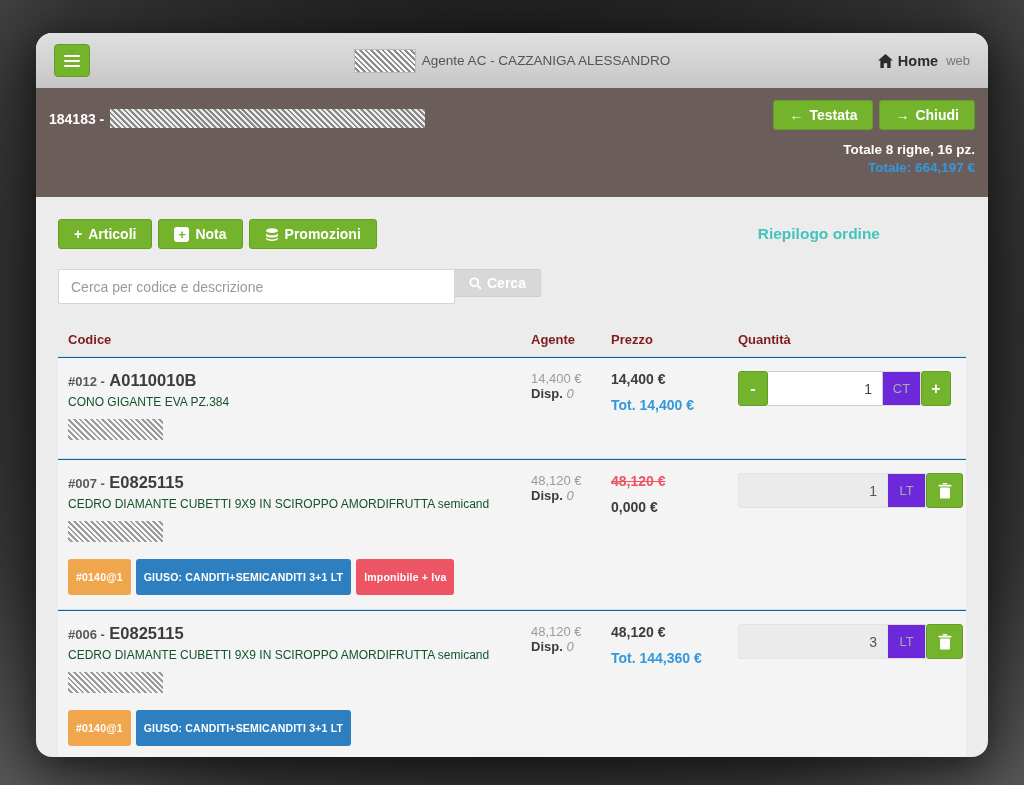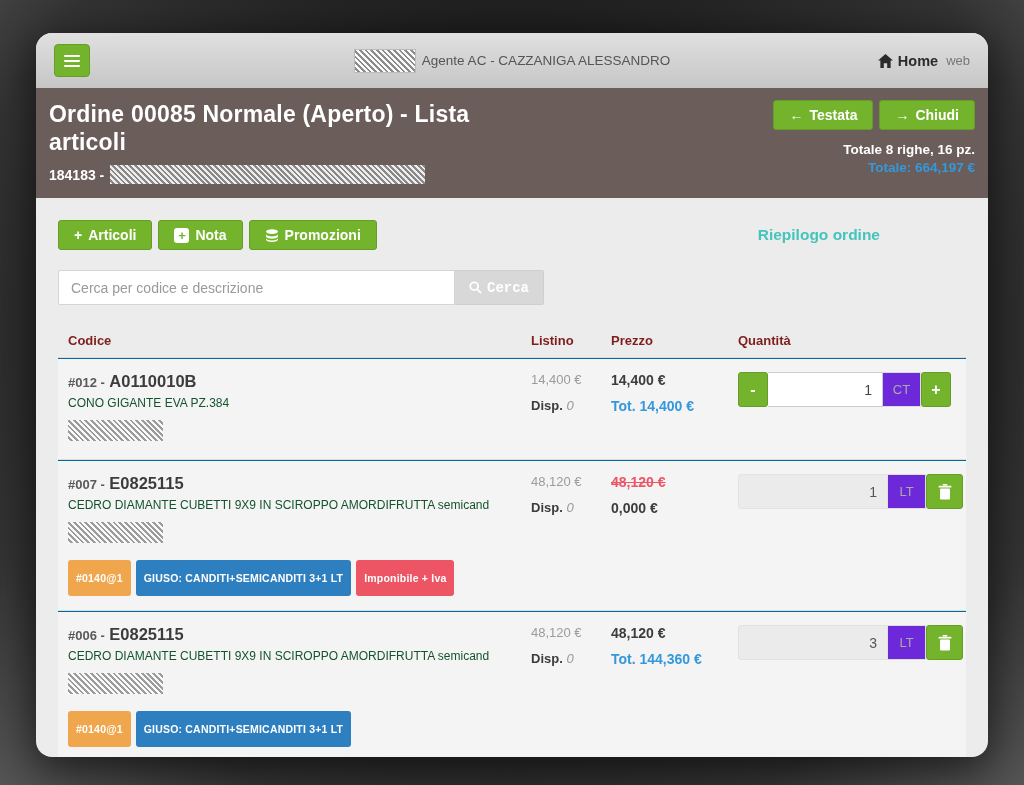--- a/index.html
+++ b/index.html
@@ -66,24 +66,24 @@
     font-weight:bold; font-size:13px; line-height:1;
   }
   .search-row { margin-top:20px; display:flex; }
   .search-input {
     width:397px; height:35px; border:1px solid #d5d5d5; background:#fff;
     padding:0 12px; font-size:14px; color:#444; outline:none;
     font-family:"Liberation Sans",sans-serif; border-radius:2px 0 0 2px;
   }
   .search-input::placeholder { color:#9a9a9a; }
   .search-btn {
-    height:35px; padding:0 14px; background:#d8d8d8; border:1px solid #cfcfcf;
+    height:28px; padding:0 14px; background:#d8d8d8; border:1px solid #cfcfcf;
     color:#fff; font-weight:bold; font-size:14px; cursor:pointer; border-left:none;
     display:flex; align-items:center; gap:5px; border-radius:0 2px 2px 0;
-    font-family:Liberation Mono, monospace;
+    font-family:Liberation Sans, sans-serif;
   }
   
   .table { margin-top:22px; }
   .thead { display:flex; padding:6px 0 9px 0; border-bottom:1px solid #dcdcdc; font-size:13px; font-weight:bold; color:#7f1d1d; }
   .c1 { flex:1; padding-left:10px; }
   .c2 { width:80px; padding-left:10px; }
   .c3 { width:120px; padding-left:10px; }
   .c4 { width:228px;margin-left:17px; }
   .row {
     display:flex; padding:13px 0 14px 0; background:#f4f4f4;
@@ -95,21 +95,21 @@
   .row-redacted { margin-top:10px; }
   .badges { margin-top:13px; display:flex; gap:5px; }
   .badge {
     color:#fff; font-size:10.5px; font-weight:bold; padding:12px 8px; border-radius:3px;
     white-space:nowrap; letter-spacing:.2px;
   }
   .badge-orange { background:#f0a64c; }
   .badge-blue   { background:#2d7fc0; }
   .badge-red    { background:#ed5565; }
   .listino-val { font-size:13px; color:#9b9b9b; }
-  .disp-line { margin-top:11px; font-size:13px; color:#3c3c3c; font-weight:bold; }
+  .disp-line { font-size:13px; color:#3c3c3c; font-weight:bold; }
   .disp-line em { font-weight:normal; font-style:italic; color:#999; }
   .prezzo-val { font-size:14px; font-weight:bold; color:#3c3c3c; }
   .prezzo-strike { color:#ed5565; text-decoration:line-through; }
   .tot-line { margin-top:10px; font-size:14px; font-weight:bold; }
   .tot-blue { color:#3498db; }
   .tot-dark { color:#3c3c3c; }
   
   .qty-group { display:flex; height:35px; }
   .qty-btn {
     width:30px; background:#74b42c; border:1px solid #659d26; color:#fff;
@@ -157,21 +157,20 @@
             </svg>
         </span>
         <span>Home</span>
       </a>
       <span class="web-label">web</span>
     </div>
   </div>
 
   <div class="page-header">
     <div>
-      <h1 class="ph-title">Ordine 00085 Normale (Aperto) - Lista articoli</h1>
       <div class="order-line">
         <span>184183 -</span>
         <span class="redacted redacted-header"></span>
       </div>
     </div>
     <div class="ph-right">
       <div class="ph-buttons">
         <button class="btn-green">
           <span>←</span>
           <span>Testata</span>
@@ -219,21 +218,21 @@
               <line x1="8.3" y1="8.3" x2="12" y2="12" stroke="#fff" stroke-width="1.8"></line>
             </svg>
         </span>
         <span>Cerca</span>
       </button>
     </div>
 
     <div class="table">
       <div class="thead">
         <div class="c1">Codice</div>
-        <div class="c2">Listino</div>
+        <div class="c2">Agente</div>
         <div class="c3">Prezzo</div>
         <div class="c4">Quantità</div>
       </div>
 
       <div class="row">
         <div class="c1">
           <div><span class="row-line1">#012 -</span>
                <span class="row-code">A0110010B</span></div>
           <div class="row-desc">CONO GIGANTE EVA PZ.384</div>
           <div class="redacted redacted-row row-redacted"></div>

